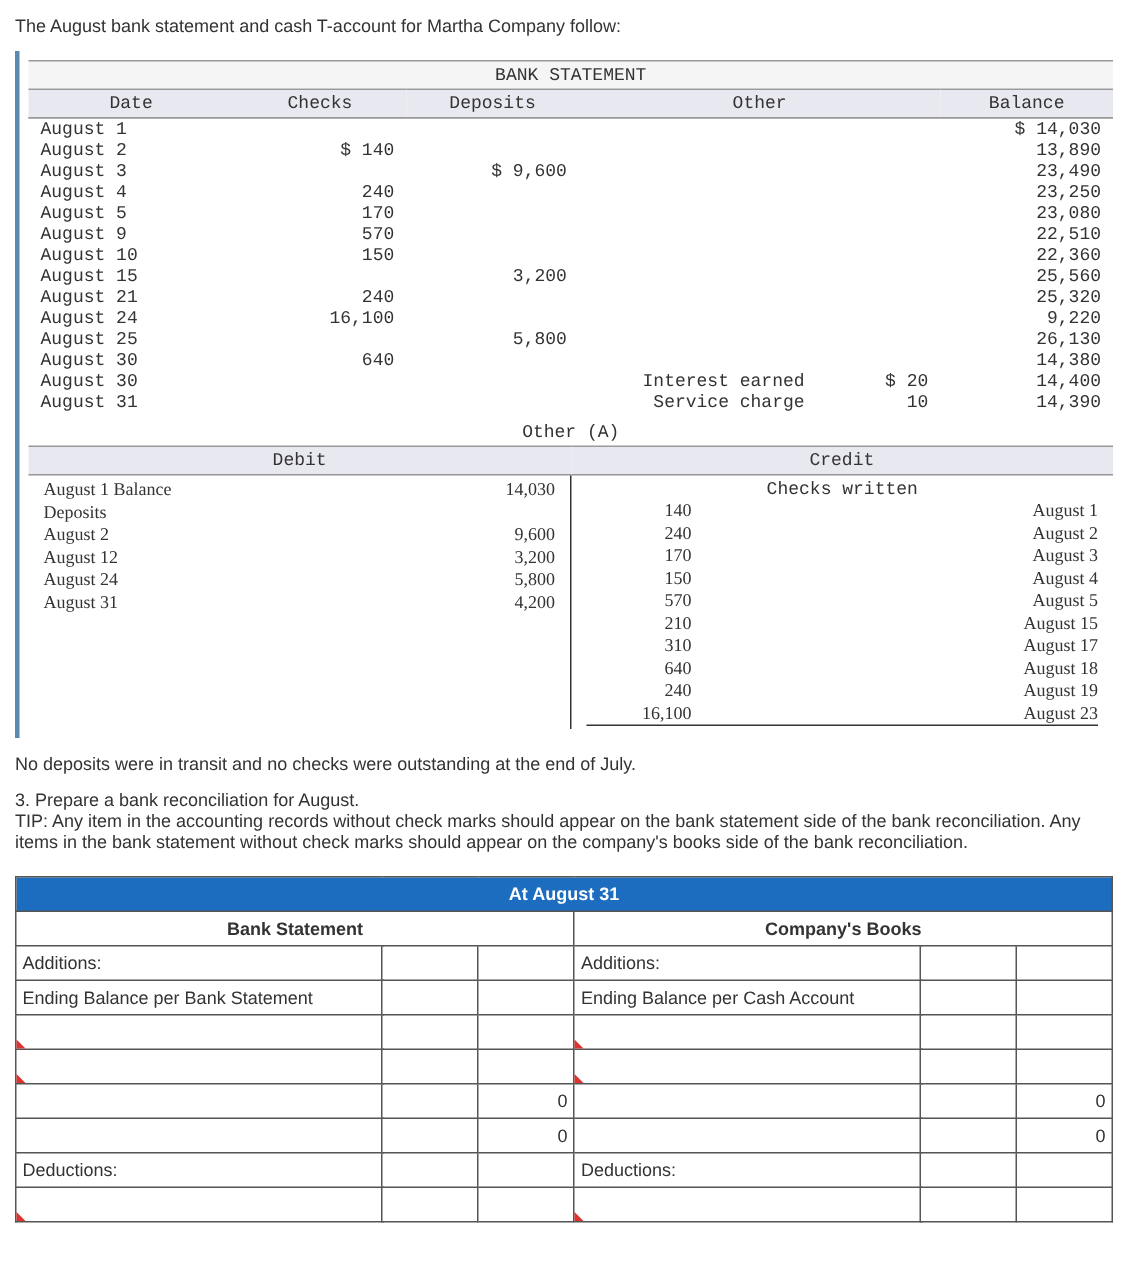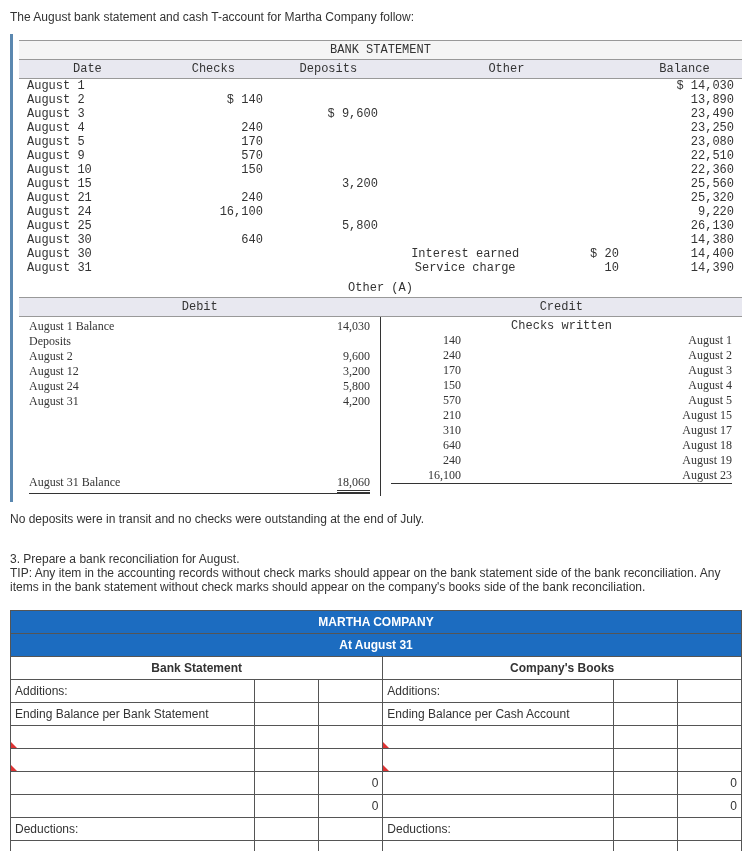--- a/index.html
+++ b/index.html
@@ -42,21 +42,21 @@
       text-align: center;
       padding: 2px 8px;
     }
     .bank-data-row td {
       padding: 0 8px;
       white-space: nowrap;
     }
     .col-date { text-align: left; width: 110px; }
     .col-checks { text-align: right; width: 90px; }
     .col-deposits { text-align: right; width: 90px; }
-    .col-other-l { text-align: center; width: 130px; }
+    .col-other-l { text-align: right; width: 130px; }
     .col-other-r { text-align: right; width: 60px; }
     .col-balance { text-align: right; width: 90px; }
     .cash-title {
       text-align: center;
       font-family: 'Courier New', monospace;
       padding: 6px 0 2px 0;
     }
     .cash-header-row {
       background: #e8e8f0;
       margin-top: 22px;
@@ -79,21 +79,21 @@
     }
     .ta-left { border-right: 1px solid #333; }
     .ta-row { display: flex; justify-content: space-between; font-family: Liberation Serif, serif; }
     .ta-underline { border-bottom: 1px solid #333; }
     .ta-double { border-bottom: 3px double #333; }
     .note-text {
       margin: 10px 0;
       color: #333;
     }
     .question-block {
-      margin-top: 26px;
+      margin-top: 10px;
     }
     .tip-text {
       color: #333;
     }
     .recon-table {
       border-collapse: collapse;
       width: 100%;
       font-size: 12px;
       margin-top: 16px;
     }
@@ -301,24 +301,20 @@
           <div class="ta-row">
             <span>August 24</span>
             <span>5,800</span>
           </div>
           <div class="ta-row">
             <span>August 31</span>
             <span>4,200</span>
           </div>
         </div>
       <div style="height:60px"></div>
-      <div class="ta-row ta-underline" style="margin-top:6px">
-        <span>August 31 Balance</span>
-        <span class="ta-double">18,060</span>
-      </div>
     </div>
     <div class="ta-right">
       <div class="ta-row">
           <span></span>
           <span></span>
         </div>
       <div style="text-align:center">Checks written</div>
       <div id="ta-right-items">
           <div class="ta-row">
             <span style="width:70px;text-align:right;display:inline-block">140</span>
@@ -367,23 +363,20 @@
 
 <div class="note-text">No deposits were in transit and no checks were outstanding at the end of July.</div>
 
 <div class="question-block">
   <div>3. Prepare a bank reconciliation for August.</div>
   <div class="tip-text">TIP: Any item in the accounting records without check marks should appear on the bank statement side of the bank reconciliation. Any items in the bank statement without check marks should appear on the company's books side of the bank reconciliation.</div>
 </div>
 
 <table class="recon-table">
   <tbody>
-      <tr class="recon-title-row">
-        <td colspan="8">MARTHA COMPANY</td>
-      </tr>
   <tr class="recon-title-row">
         <td colspan="8">At August 31</td>
       </tr>
   <tr class="recon-subheader">
     <td colspan="4">Bank Statement</td>
     <td colspan="4">Company's Books</td>
   </tr>
   <tr>
     <td colspan="2" class="recon-label">Additions:</td>
     <td class="recon-empty-num"></td>

